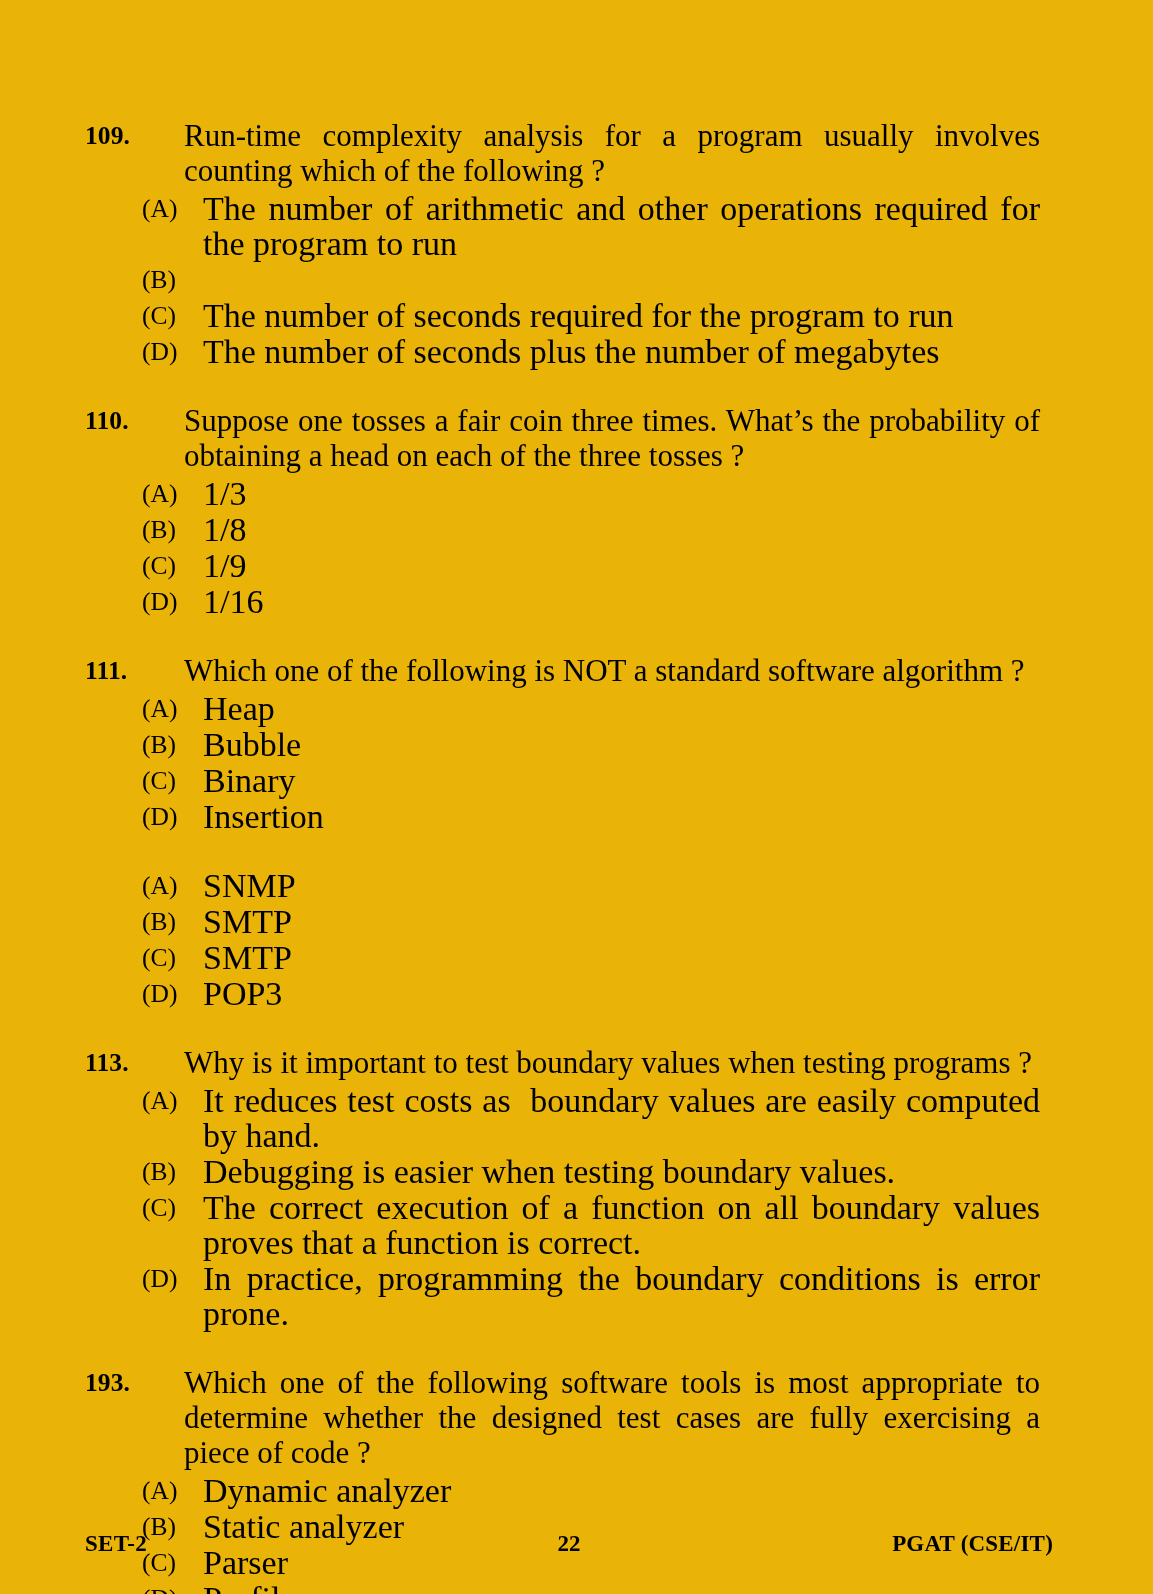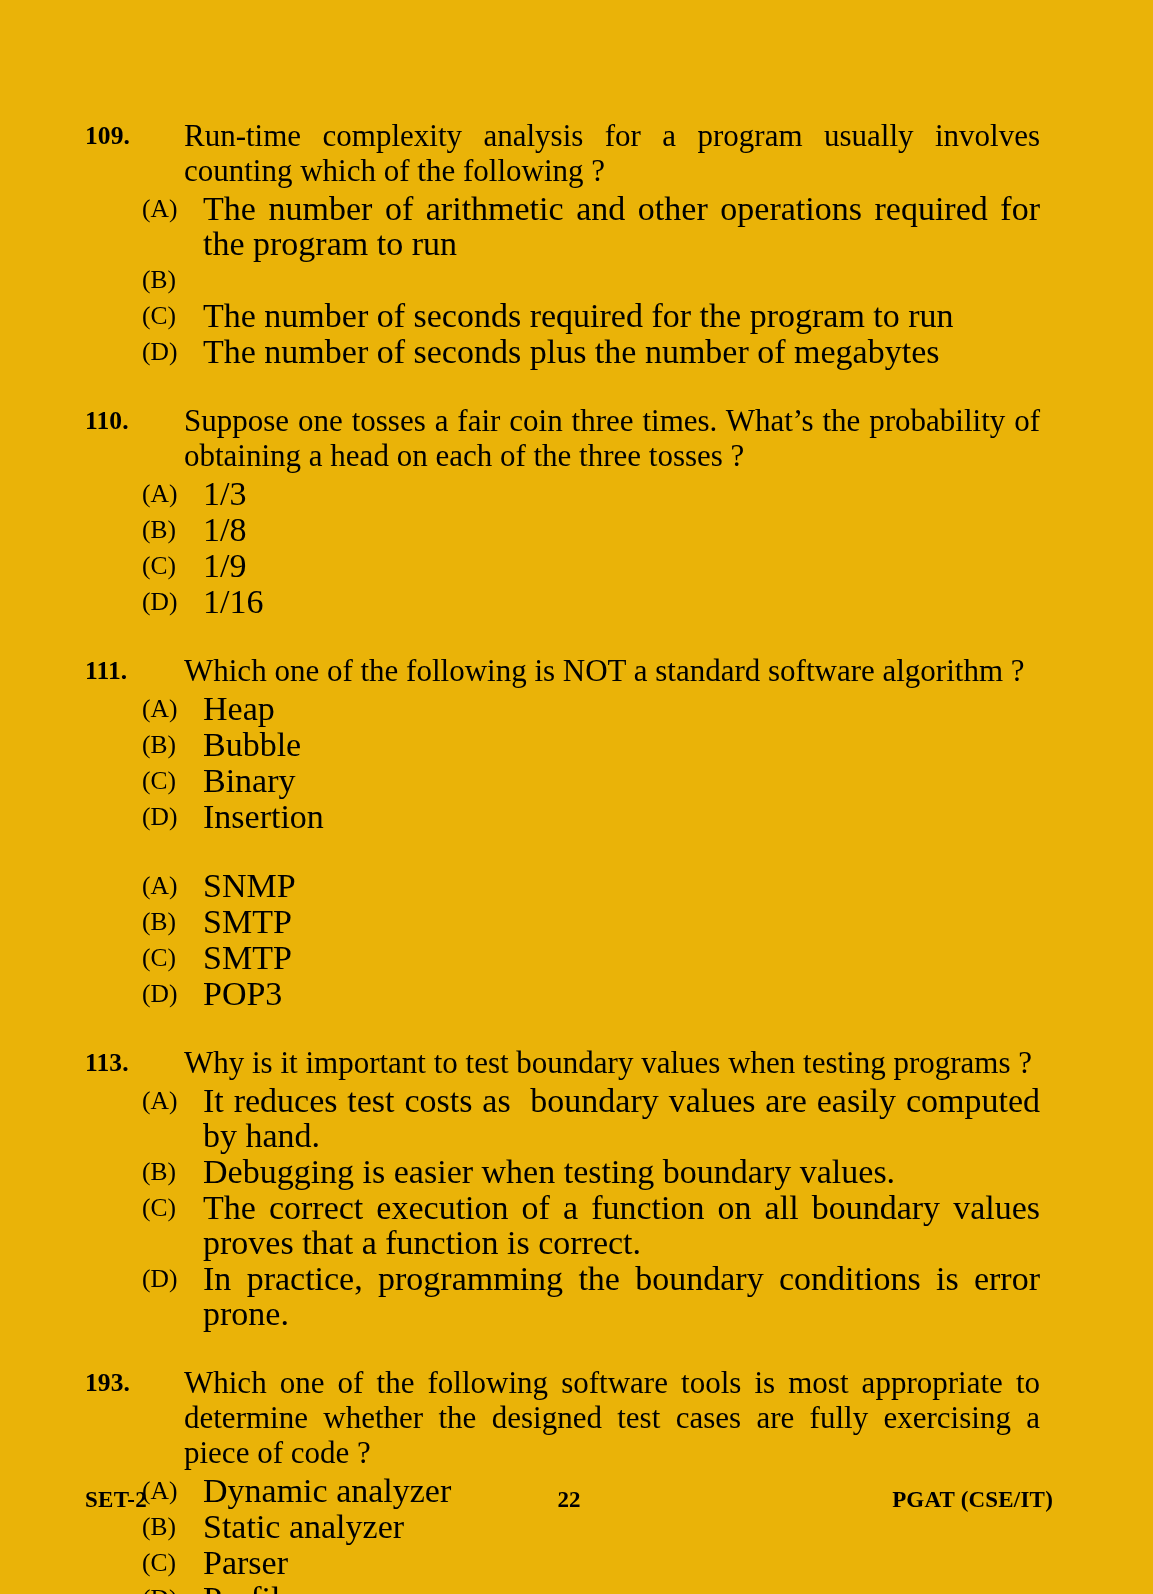--- a/index.html
+++ b/index.html
@@ -101,20 +101,21 @@
   }
   .footer-center {
     flex: 0 0 auto;
     width: 168px;
     text-align: center;
   }
   .footer-right {
     flex: 1 1 auto;
     text-align: right;
     letter-spacing: 0.2px;
+    margin-top: 44px;
   }
 </style>
 </head>
 <body>
 
 <div class="page">
 
   <div class="content">
 
     <div class="question-block">

